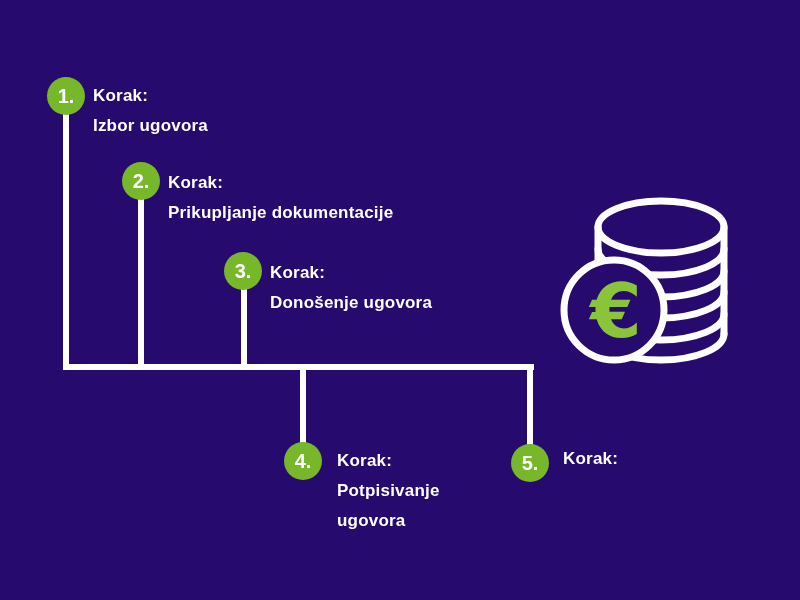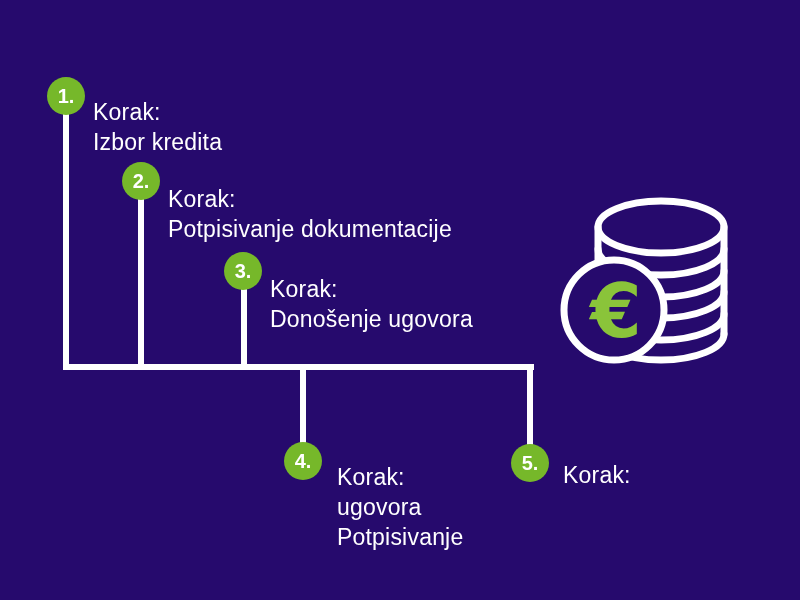--- a/index.html
+++ b/index.html
@@ -27,27 +27,26 @@
     display: flex;
     align-items: center;
     justify-content: center;
     font-size: 20px;
     font-weight: bold;
     z-index: 3;
   }
   .step-text {
     position: absolute;
     color: var(--text-white, #ffffff);
-    font-size: 23px;
+    font-size: 17px;
     line-height: 30px;
-    font-weight: normal;
+    font-weight: bold;
     letter-spacing: 0.2px;
     z-index: 3;
     white-space: nowrap;
-    margin-top: 16px;
   }
   .illustration {
     position: absolute;
     left: 548px;
     top: 192px;
     z-index: 2;
   }
   .coin-line {
     fill: none;
     stroke: var(--connector-white, #ffffff);
@@ -76,46 +75,46 @@
   <div class="connector" style="left:241px; top:274px; width:6px; height:96px;"></div>
   <div class="connector" style="left:63px; top:364px; width:471px; height:6px;"></div>
   <div class="connector" style="left:300px; top:366px; width:6px; height:90px;"></div>
   <div class="connector" style="left:527px; top:366px; width:6px; height:92px;"></div>
 
   <div class="badge" style="left:47px; top:77px;">
     <span>1.</span>
   </div>
   <div class="step-text" style="left:93px; top:81px;">
     <div>Korak:</div>
-    <div>Izbor kredita</div>
+    <div>Izbor ugovora</div>
   </div>
 
   <div class="badge" style="left:122px; top:162px;">
     <span>2.</span>
   </div>
   <div class="step-text" style="left:168px; top:168px;">
     <div>Korak:</div>
-    <div>Potpisivanje dokumentacije</div>
+    <div>Prikupljanje dokumentacije</div>
   </div>
 
   <div class="badge" style="left:224px; top:252px;">
     <span>3.</span>
   </div>
   <div class="step-text" style="left:270px; top:258px;">
     <div>Korak:</div>
     <div>Donošenje ugovora</div>
   </div>
 
   <div class="badge" style="left:284px; top:442px;">
     <span>4.</span>
   </div>
   <div class="step-text" style="left:337px; top:446px;">
     <div>Korak:</div>
+    <div>Potpisivanje</div>
     <div>ugovora</div>
-    <div>Potpisivanje</div>
   </div>
 
   <div class="badge" style="left:511px; top:444px;">
     <span>5.</span>
   </div>
   <div class="step-text" style="left:563px; top:444px;">
     <div>Korak:</div>
   </div>
 
   <svg class="illustration" width="195" height="180" viewBox="0 0 195 180" aria-hidden="true">

